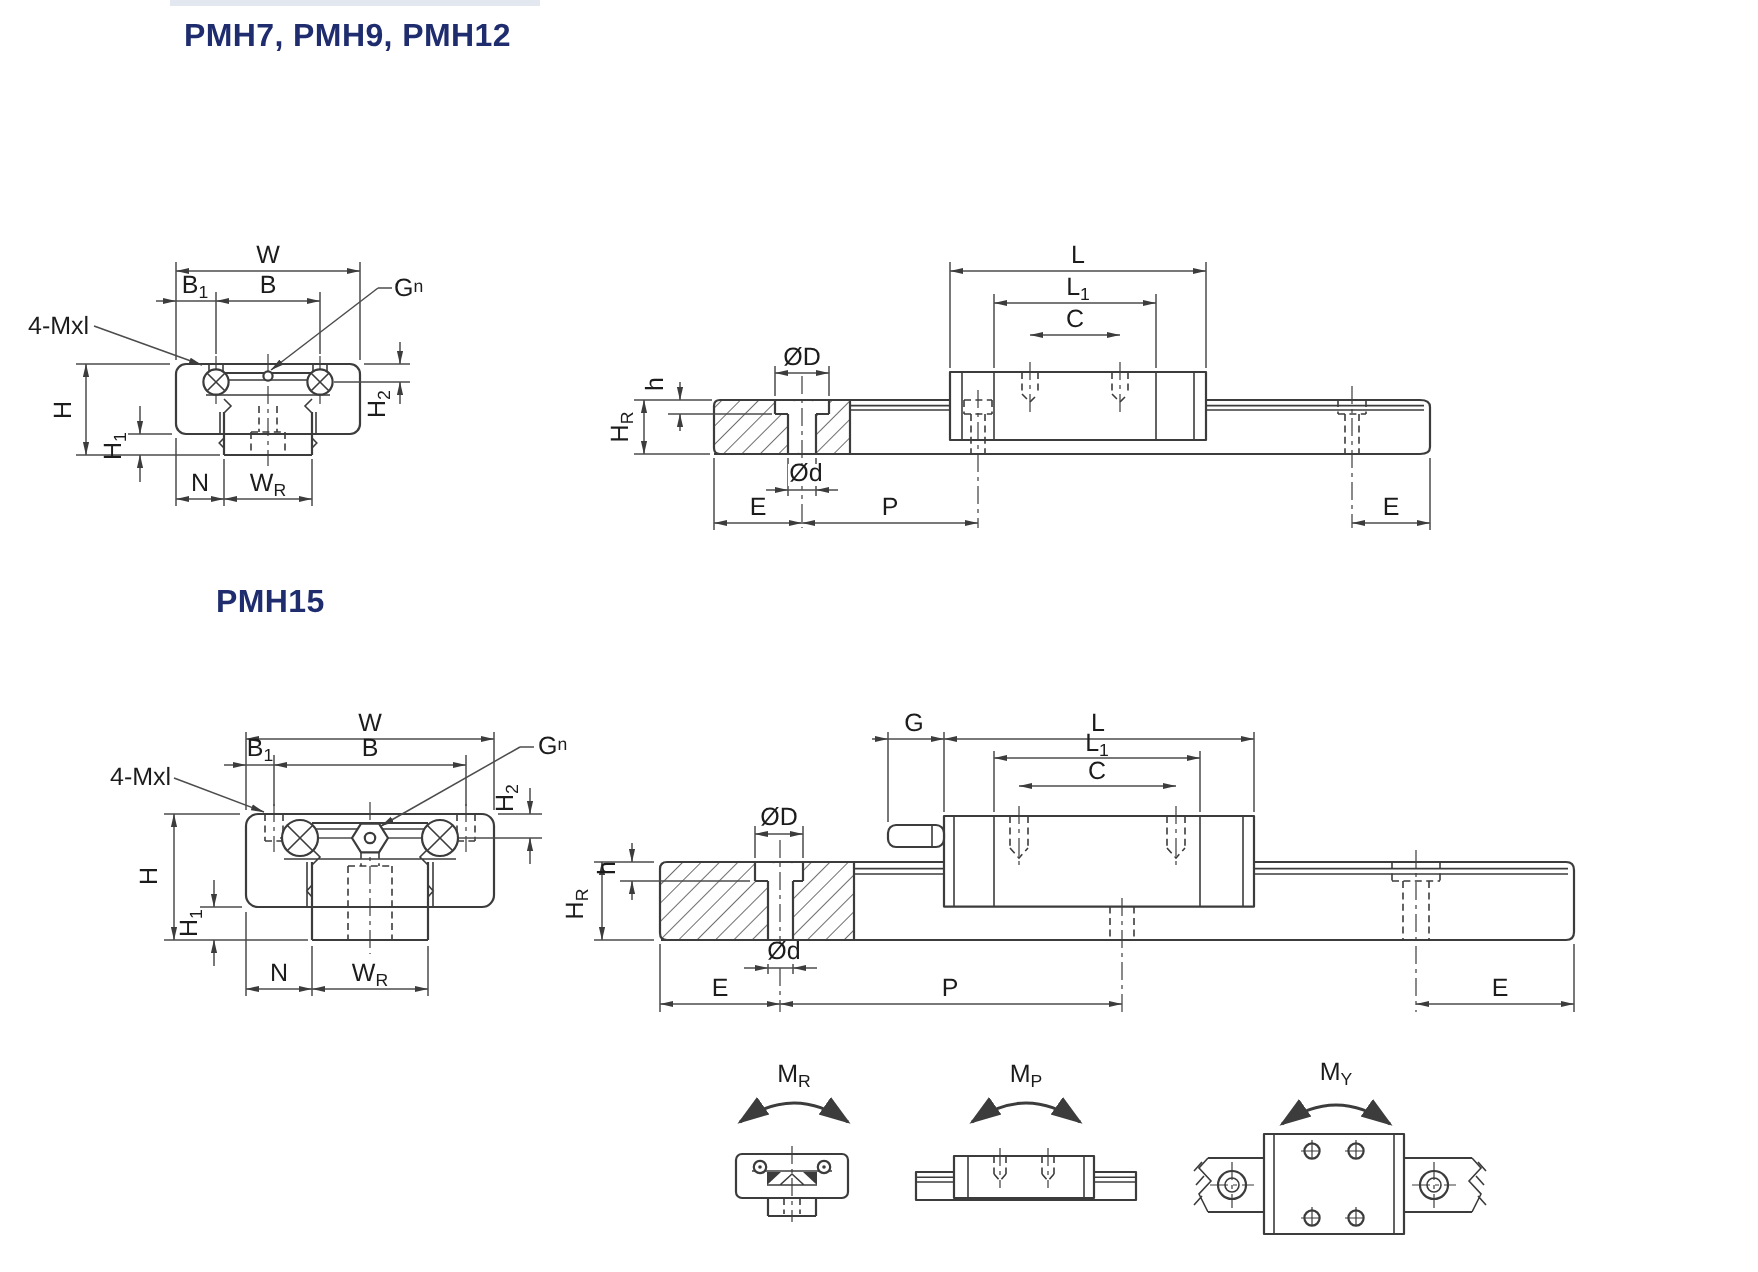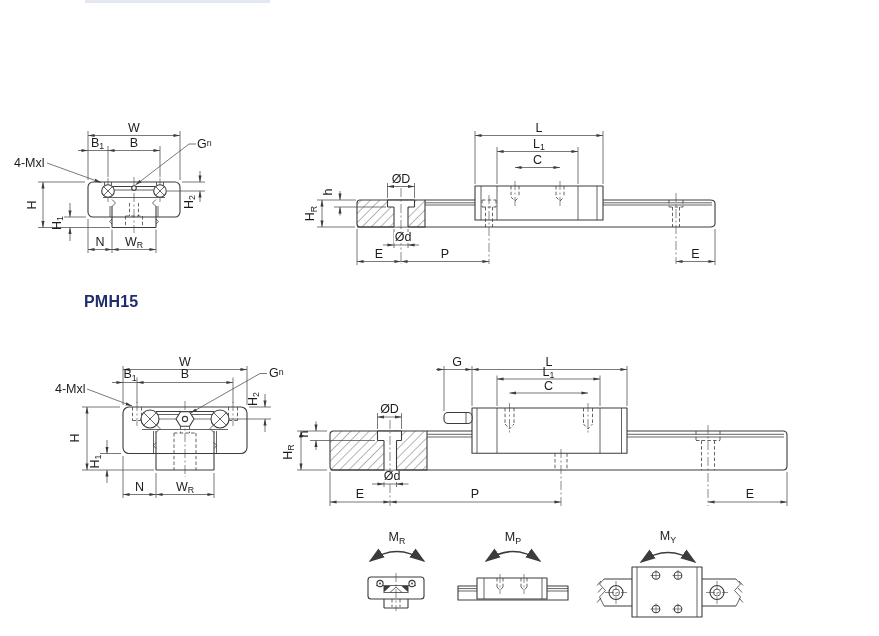--- a/index.html
+++ b/index.html
@@ -19,21 +19,22 @@
   .cl {stroke:#3c3c3c;stroke-width:.6;fill:none;stroke-dasharray:9 2.5 2 2.5;}
   .wf {fill:#fff;stroke:none;}
   .dk {fill:#3c3c3c;stroke:none;}
   .arc{stroke:#3c3c3c;stroke-width:1.5;fill:none;}
 </style>
 </head>
 <body>
 
 <div id="stage">
   <div id="crop-artifact"></div>
-  <div class="ttl" style="left:84px;top:293px;">PMH15</div>
+  <div class="ttl" style="left:92px;top:10px;">PMH7, PMH9, PMH12</div>
+  <div class="ttl" style="left:108px;top:293px;">PMH15</div>
 
   <svg width="879" height="636" viewBox="0 0 879 636">
     <defs>
       <marker id="da" viewBox="0 0 10 6" refX="9.7" refY="3" markerWidth="9" markerHeight="5.4" orient="auto-start-reverse">
         <path d="M0,0.7 L10,3 L0,5.3 Z" fill="#3c3c3c"></path>
       </marker>
       <marker id="ma" viewBox="0 0 10 8" refX="9" refY="4" markerWidth="10.5" markerHeight="8.4" orient="auto-start-reverse">
         <path d="M0,0.6 L10,4 L0,7.4 Z" fill="#3c3c3c"></path>
       </marker>
       <pattern id="h1" width="6.5" height="6.5" patternUnits="userSpaceOnUse" patternTransform="rotate(45)">

